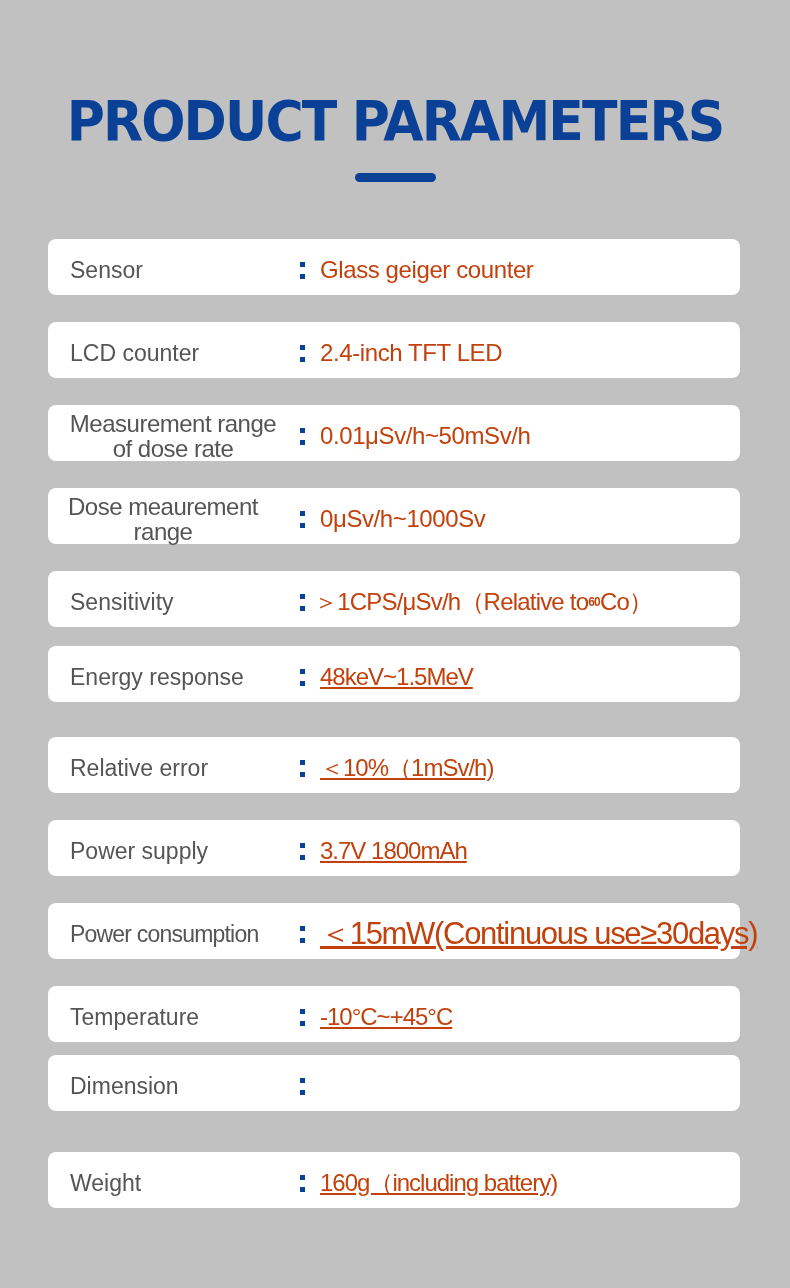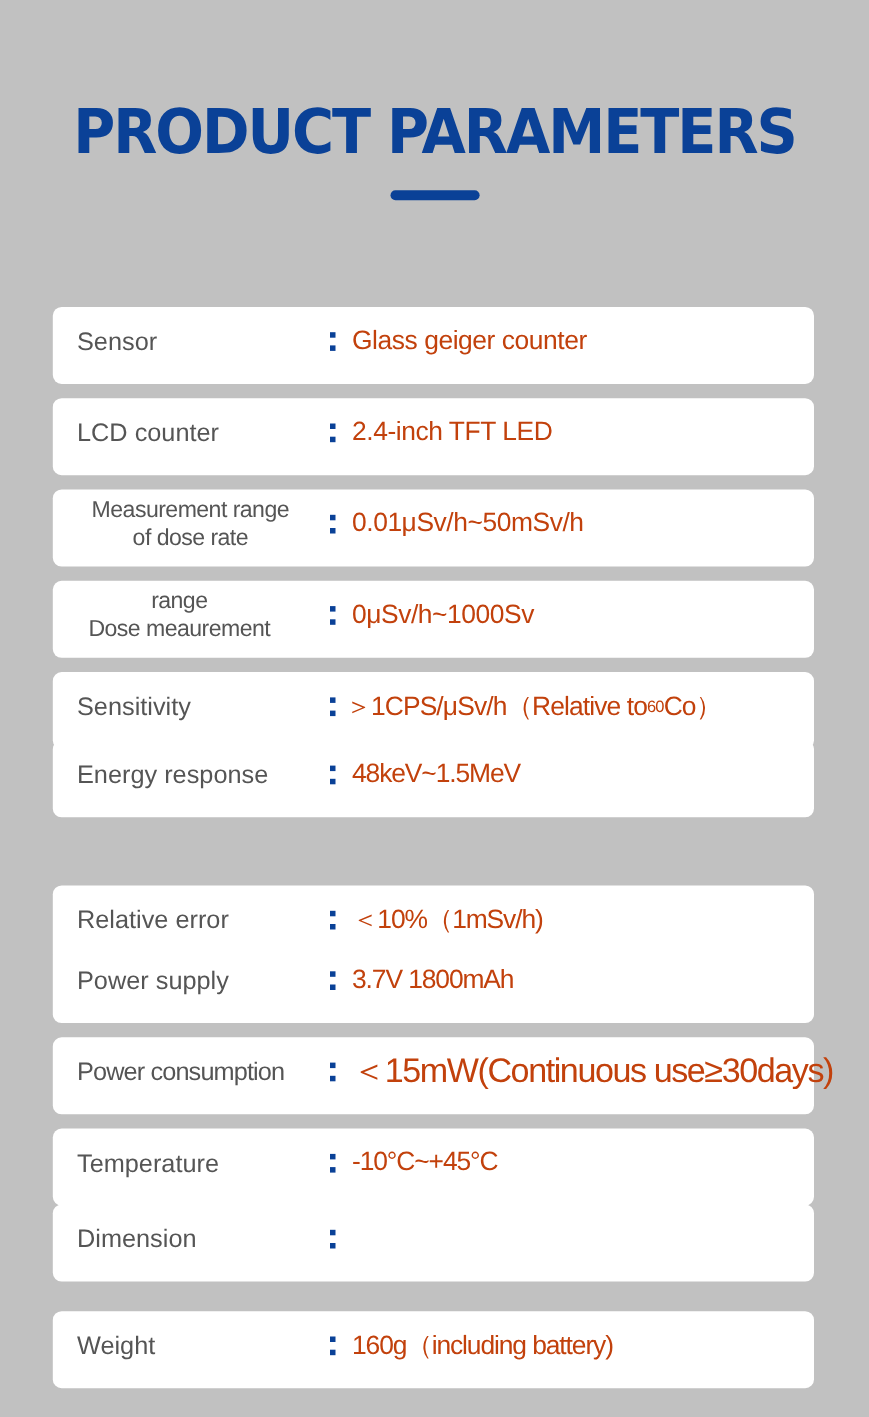--- a/index.html
+++ b/index.html
@@ -33,41 +33,40 @@
       width: 81px;
       height: 9px;
       border-radius: 5px;
       background: #0a4197;
     }
     .rows { position: absolute; top: 239px; left: 48px; width: 692px; }
     .row {
       position: absolute;
       left: 0;
       width: 692px;
-      height: 70px;
+      height: 56px;
       background: #ffffff;
       border-radius: 8px;
-      margin-top: 40px;
     }
     .label {
       position: absolute;
       left: 22px;
       top: 0;
       height: 62px;
       width: 225px;
       display: flex;
       align-items: center;
       font-size: 23px;
       color: #555555;
       line-height: 25px;
     }
     .label.twoline {
       justify-content: center;
       text-align: center;
-      font-size: 21px;
+      font-size: 24px;
       width: 230px;
       left: 10px;
       letter-spacing: -0.5px;
     }
     .label.twoline span { display: block; }
     .colon {
       position: absolute;
       left: 252px;
       top: 23px;
       width: 5px;
@@ -91,22 +90,23 @@
       display: flex;
       align-items: center;
       font-size: 24px;
       color: #c2410c;
       white-space: nowrap;
       letter-spacing: -0.4px;
     }
     .value.condensed {
       font-family: "Liberation Sans Narrow", "Liberation Sans", sans-serif;
       letter-spacing: -1px;
+      text-decoration: underline;
     }
-    sup { font-size: 15px; vertical-align: 9px; }
+    sup { font-size: 12px; vertical-align: 9px; font-weight: bold; }
   </style>
 </head>
 <body>
 
 <h1 class="title">PRODUCT PARAMETERS</h1>
 <div class="underline"></div>
 
 <div class="rows">
 
   <div class="row" style="top:0px">
@@ -128,45 +128,45 @@
         <span>of dose rate</span>
       </div>
     </div>
     <div class="colon"></div>
     <div class="value">0.01μSv/h~50mSv/h</div>
   </div>
 
   <div class="row" style="top:249px">
     <div class="label twoline" style="width:210px;">
       <div>
+        <span>Dose meaurement</span>
         <span>range</span>
-        <span>Dose meaurement</span>
       </div>
     </div>
     <div class="colon"></div>
     <div class="value">0μSv/h~1000Sv</div>
   </div>
 
   <div class="row" style="top:332px">
     <div class="label">Sensitivity</div>
     <div class="colon"></div>
     <div class="value" style="left:266px; letter-spacing:-0.8px;text-align:center;">
       <span>＞1CPS/μSv/h（Relative to </span>
         <sup>60</sup>
         <span>Co）</span>
     </div>
   </div>
 
-  <div class="row" style="top:394px">
+  <div class="row" style="top:407px">
     <div class="label">Energy response</div>
     <div class="colon"></div>
     <div class="value condensed">48keV~1.5MeV</div>
   </div>
 
-  <div class="row" style="top:526px">
+  <div class="row" style="top:498px">
     <div class="label">Relative error</div>
     <div class="colon"></div>
     <div class="value condensed">＜10%（1mSv/h)</div>
   </div>
 
   <div class="row" style="top:581px">
     <div class="label">Power supply</div>
     <div class="colon"></div>
     <div class="value condensed">3.7V 1800mAh</div>
   </div>

